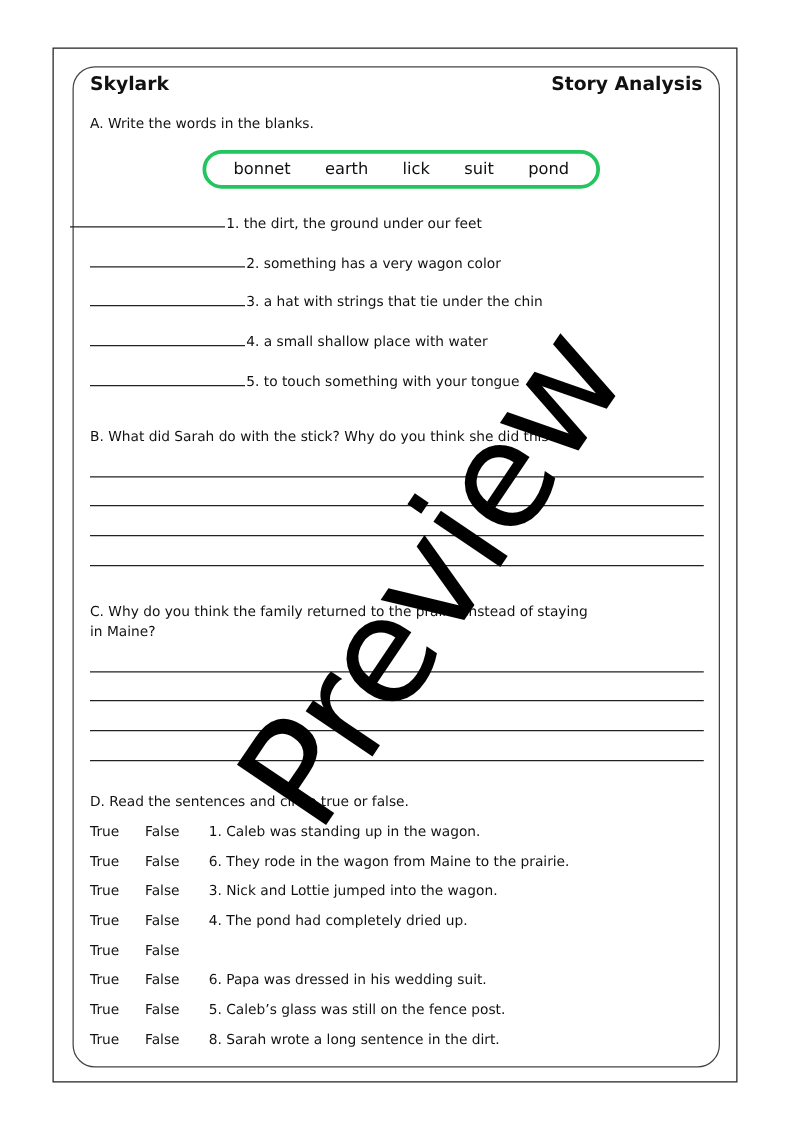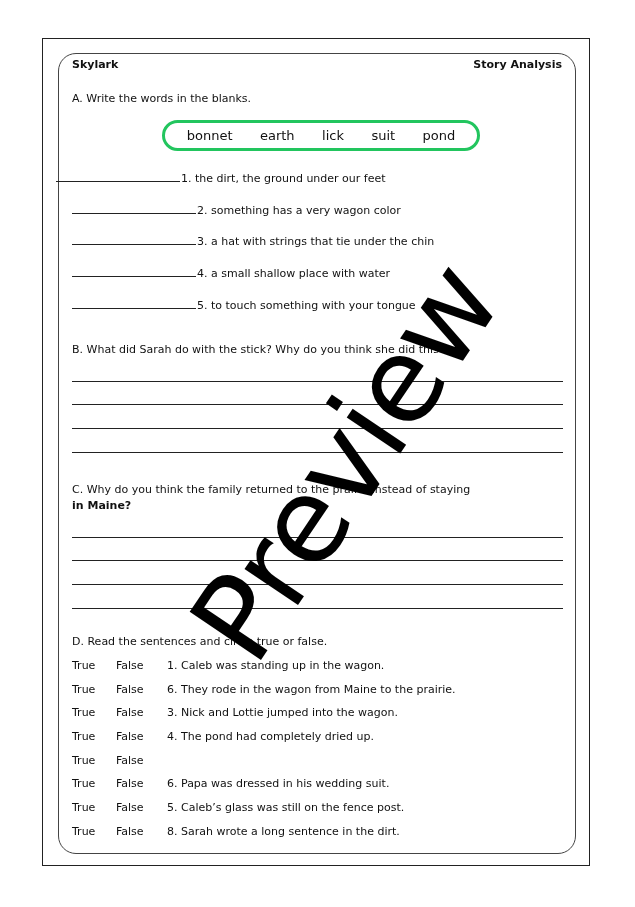--- a/index.html
+++ b/index.html
@@ -3,21 +3,21 @@
   <meta charset="utf-8">
   <style>
     html, body { margin: 0; padding: 0; background: #ffffff; }
     body { width: 635px; height: 907px; position: relative; overflow: hidden;
            font-family: "DejaVu Sans", sans-serif; color: #111; }
     .outer-frame { position: absolute; left: 42px; top: 38px; width: 548px; height: 828px;
                    border: 1px solid #222; box-sizing: border-box; }
     .inner-box { position: absolute; left: 58px; top: 53px; width: 518px; height: 801px;
                  border: 1px solid #444; border-radius: 18px; box-sizing: border-box; }
     .abs { position: absolute; white-space: nowrap; }
-    .title { font-weight: bold; font-size: 11px; }
+    .title { font-weight: bold; font-size: 15px; }
     .txt { font-size: 11px; }
     .wordbank { position: absolute; left: 162px; top: 120px; width: 318px; height: 31px;
                 border: 3px solid #22c55e; border-radius: 16px; box-sizing: border-box;
                 display: flex; align-items: center; justify-content: space-around; padding: 0 8px;
                 font-size: 13px; }
     .rule { position: absolute; left: 72px; width: 491px; height: 0; border-top: 1px solid #222; }
     .blank { display: inline-block; width: 124px; border-bottom: 1px solid #222; height: 12px; vertical-align: baseline; margin-right: 1px; }
     .tf-true { position: absolute; left: 72px; }
     .tf-false { position: absolute; left: 116px; }
     .tf-stmt { position: absolute; left: 167px; }
@@ -59,21 +59,21 @@
   <span class="blank"></span><span>5.</span> <span>to touch something with your tongue</span>
 </div>
 
 <div class="abs txt" style="left:72px; top:343px;">B. What did Sarah do with the stick? Why do you think she did this?</div>
 <div class="rule" style="top:381px;"></div>
 <div class="rule" style="top:404px;"></div>
 <div class="rule" style="top:428px;"></div>
 <div class="rule" style="top:452px;"></div>
 
 <div class="abs txt" style="left:72px; top:483px;">C. Why do you think the family returned to the prairie instead of staying</div>
-<div class="abs txt" style="left:72px; top:499px;font-weight:bold;">in Maine?</div>
+<div class="abs txt" style="left:72px; top:499px;">in Maine?</div>
 <div class="rule" style="top:537px;"></div>
 <div class="rule" style="top:560px;"></div>
 <div class="rule" style="top:584px;"></div>
 <div class="rule" style="top:608px;"></div>
 
 <div class="abs txt" style="left:72px; top:635px;">D. Read the sentences and circle true or false.</div>
 
 <div class="abs txt" style="left:0; top:659px; width:635px; height:18px;">
   <span class="tf-true">True</span>
   <span class="tf-false">False</span>

